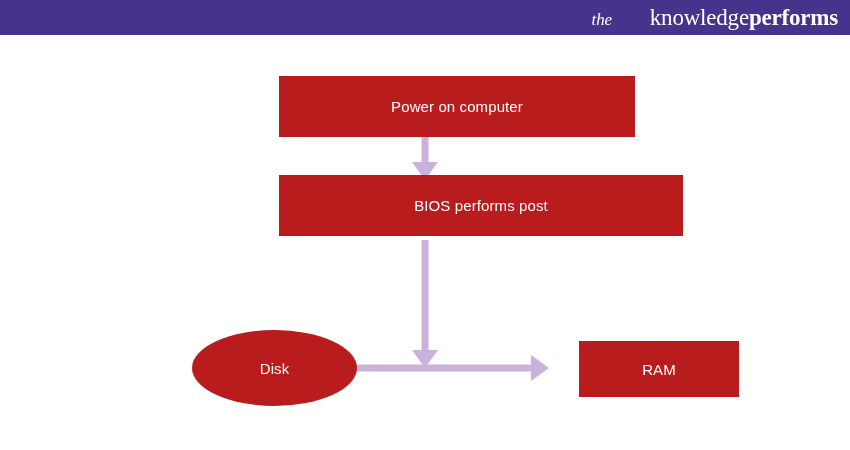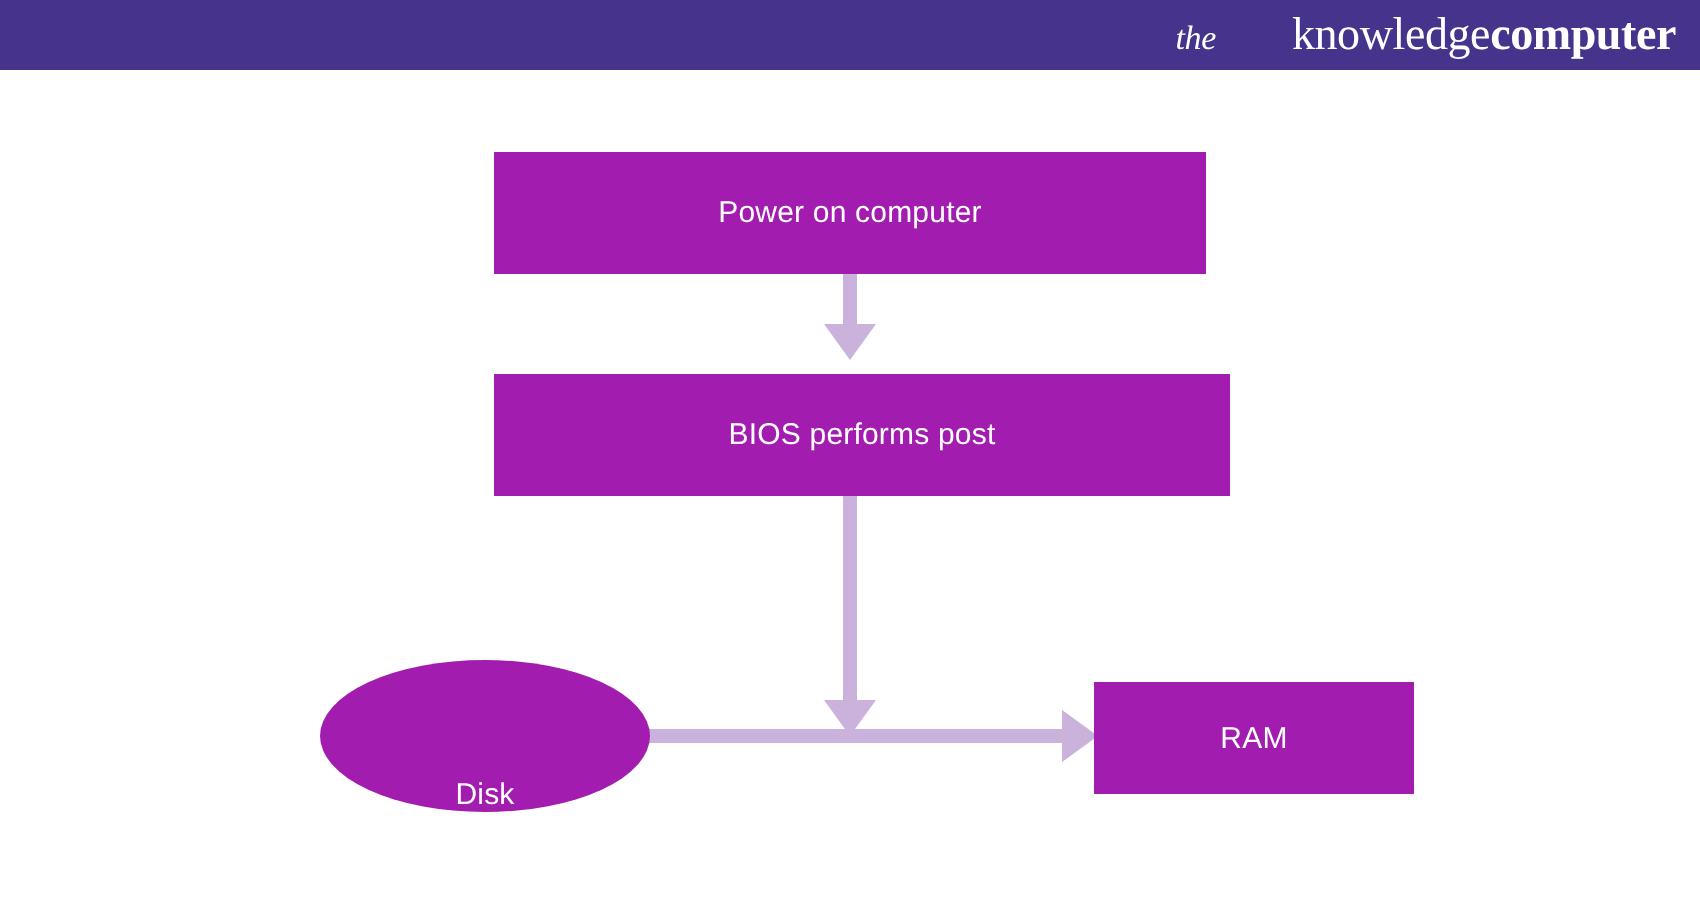--- a/index.html
+++ b/index.html
@@ -62,62 +62,62 @@
   .diagram {
     position: absolute;
     left: 0;
     top: 35px;
     width: 850px;
     height: 415px;
   }
 
   .node {
     position: absolute;
-    background: #a21caf;
+    background: #b91c1c;
     color: #ffffff;
     display: flex;
     align-items: center;
     justify-content: center;
     font-family: "Liberation Sans", sans-serif;
     font-size: 15px;
     letter-spacing: 0.1px;
     text-align: center;
     box-sizing: border-box;
+    margin-left: 32px;
   }
 
   .node-power   { left: 247px; top: 41px;  width: 356px; height: 61px; }
-  .node-bios    { left: 247px; top: 152px; width: 368px; height: 61px; }
+  .node-bios    { left: 247px; top: 140px; width: 404px; height: 61px; }
   .node-ram     { left: 547px; top: 306px; width: 160px; height: 56px; }
 
   .node-disk {
     left: 160px;
     top: 295px;
     width: 165px;
     height: 76px;
     border-radius: 50%;
-    align-items: flex-end;
   }
 
   
   .connectors {
     position: absolute;
     left: 0;
     top: 0;
     width: 850px;
     height: 415px;
     pointer-events: none;
   }
 </style>
 </head>
 <body>
 
 <div class="page">
 
   <div class="header-bar">
-    <div class="logo"><span class="logo-the">the</span><span class="logo-knowledge">knowledge</span><span class="logo-academy">computer</span></div>
+    <div class="logo"><span class="logo-the">the</span><span class="logo-knowledge">knowledge</span><span class="logo-academy">performs</span></div>
   </div>
 
   <div class="diagram">
 
     <svg class="connectors" viewBox="0 0 850 415" width="850" height="415">
 
       <g>
         <line x1="425" y1="102" x2="425" y2="134" stroke="#cbb2dd" stroke-width="7"></line>
         <polygon points="425,145 412,127 438,127" fill="#cbb2dd"></polygon>
       </g>

